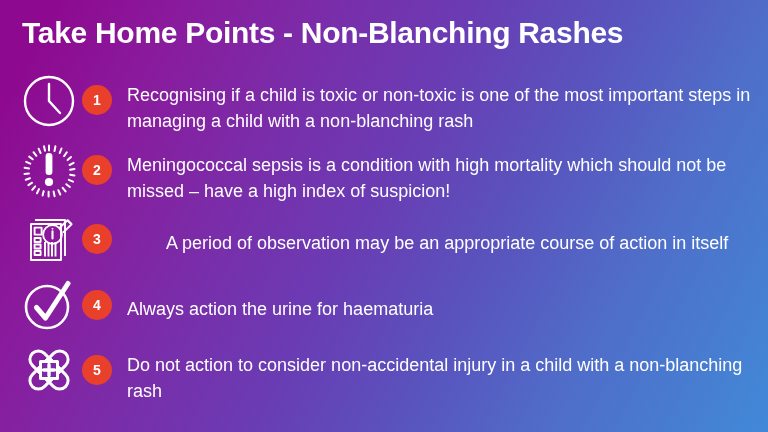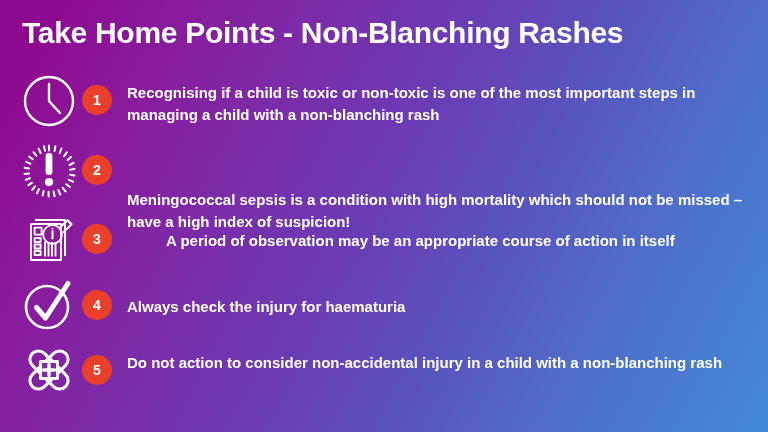--- a/index.html
+++ b/index.html
@@ -78,22 +78,22 @@
     display: flex;
     align-items: center;
     justify-content: center;
     line-height: 1;
   }
   .point-text {
     position: absolute;
     left: 127px;
     width: 625px;
     color: #ffffff;
-    font-size: 15px;
-    font-weight: bold;
+    font-size: 18px;
+    font-weight: normal;
     line-height: 1.45;
   }
 
   
   #row-1 { top: 0px; }
   #row-2 { top: 70px; }
   #row-3 { top: 140px; }
   #row-4 { top: 204px; }
   #row-5 { top: 268px; }
 
@@ -103,21 +103,21 @@
   #row-4 .icon-cell { top: 4px; }
   #row-5 .icon-cell { top: 5px; }
 
   #row-1 .badge { top: 19px; }
   #row-2 .badge { top: 19px; }
   #row-3 .badge { top: 18px; }
   #row-4 .badge { top: 20px; }
   #row-5 .badge { top: 21px; }
 
   #row-1 .point-text { top: 16px; }
-  #row-2 .point-text { top: 16px; margin-top: 37px; }
+  #row-2 .point-text { top: 16px; }
   #row-3 .point-text { top: 24px; margin-left: 39px; }
   #row-4 .point-text { top: 26px; }
   #row-5 .point-text { top: 18px; }
 </style>
 </head>
 <body>
 
 <div class="slide">
 
   <div class="slide-title">Take Home Points - Non-Blanching Rashes</div>
@@ -196,21 +196,21 @@
     </div>
 
     <div class="point-row" id="row-4">
       <div class="icon-cell">
         <svg width="56" height="56" viewBox="0 0 56 56" fill="none" stroke="#ffffff" stroke-width="2.6" stroke-linecap="round" stroke-linejoin="round">
           <circle cx="26" cy="30" r="21"></circle>
           <path d="M15.5 30.5 L24.5 41 L47 6.5" stroke-width="5"></path>
         </svg>
       </div>
       <div class="badge">4</div>
-      <div class="point-text">Always check the injury for haematuria</div>
+      <div class="point-text">Always action the urine for haematuria</div>
     </div>
 
     <div class="point-row" id="row-5">
       <div class="icon-cell">
         <svg width="56" height="56" viewBox="0 0 56 56" fill="none" stroke="#ffffff" stroke-width="3" stroke-linejoin="round">
           <g transform="rotate(45 28 28)">
             <rect x="4.5" y="19.5" width="47" height="17" rx="8.5"></rect>
             <path d="M19.5 19.5 L19.5 36.5 M36.5 19.5 L36.5 36.5"></path>
           </g>
           <g transform="rotate(-45 28 28)">

